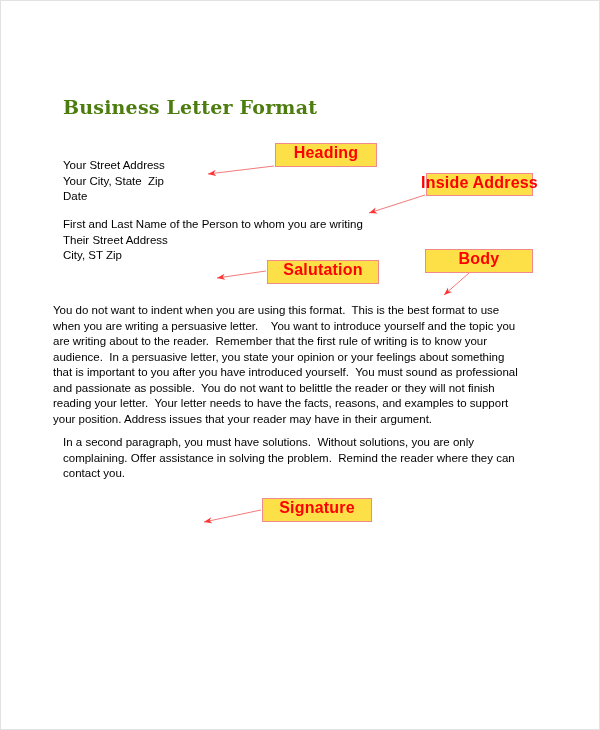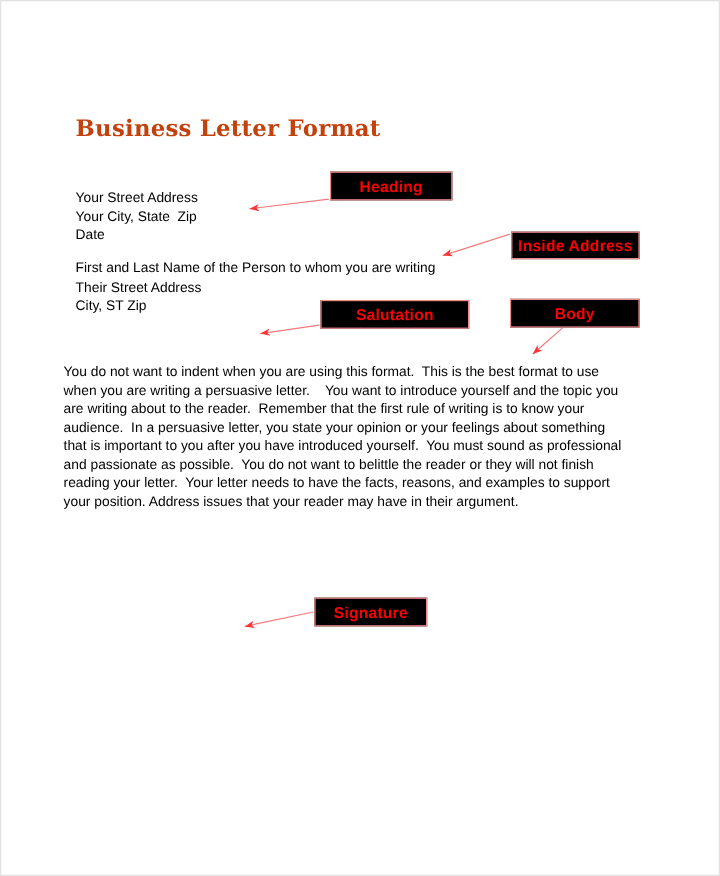--- a/index.html
+++ b/index.html
@@ -19,21 +19,21 @@
   }
 
   
   .doc-title {
     position: absolute;
     left: 62px;
     top: 82px;
     font-family: "DejaVu Serif", "Liberation Serif", serif;
     font-size: 19px;
     font-weight: bold;
-    color: #c2410c;
+    color: #4d7c0f;
     letter-spacing: 0.2px;
     white-space: nowrap;
   }
 
   
   .letter-block {
     position: absolute;
     color: #000000;
     font-family: "Liberation Sans", sans-serif;
     font-size: 11.5px;
@@ -45,37 +45,37 @@
   .block-salute   { left: 62px; top: 270px;  width: 300px; }
   .block-body1    { left: 52px; top: 302px;  width: 468px; }
   .block-body2    { left: 62px; top: 434px;  width: 468px; }
   .block-closing  { left: 62px; top: 489px;  width: 300px; }
   .block-name     { left: 62px; top: 517px;  width: 300px; }
 
   
   .callout {
     position: absolute;
     border: 1px solid #f08a8a;
-    background: #000000;
+    background: #fde047;
     box-sizing: border-box;
     display: flex;
-    align-items: center;
+    align-items: flex-start;
     justify-content: center;
     color: #ff0000;
     font-family: "Liberation Sans", sans-serif;
-    font-size: 13px;
+    font-size: 16px;
     font-weight: bold;
     letter-spacing: 0.2px;
     white-space: nowrap;
   }
   .callout-heading   { left: 274px; top: 142px; width: 102px; height: 24px; }
-  .callout-inside    { left: 425px; top: 172px; width: 107px; height: 23px; margin-top: 20px; }
-  .callout-salutation{ left: 266px; top: 249px; width: 124px; height: 24px; }
+  .callout-inside    { left: 425px; top: 172px; width: 107px; height: 23px; }
+  .callout-salutation{ left: 266px; top: 259px; width: 112px; height: 24px; }
   .callout-body      { left: 424px; top: 248px; width: 108px; height: 24px; }
-  .callout-signature { left: 261px; top: 497px; width: 94px; height: 24px; }
+  .callout-signature { left: 261px; top: 497px; width: 110px; height: 24px; }
 
   
   #arrows {
     position: absolute;
     left: 0;
     top: 0;
     width: 600px;
     height: 730px;
     pointer-events: none;
   }
@@ -91,20 +91,21 @@
 Their Street Address
 City, ST Zip</div>
 
   <div class="letter-block block-sender">Your Street Address
 Your City, State  Zip
 Date</div>
 
 
   <div class="letter-block block-body1">You do not want to indent when you are using this format.  This is the best format to use when you are writing a persuasive letter.    You want to introduce yourself and the topic you are writing about to the reader.  Remember that the first rule of writing is to know your audience.  In a persuasive letter, you state your opinion or your feelings about something that is important to you after you have introduced yourself.  You must sound as professional and passionate as possible.  You do not want to belittle the reader or they will not finish reading your letter.  Your letter needs to have the facts, reasons, and examples to support your position. Address issues that your reader may have in their argument.</div>
 
+  <div class="letter-block block-body2">In a second paragraph, you must have solutions.  Without solutions, you are only complaining. Offer assistance in solving the problem.  Remind the reader where they can contact you.</div>
 
 
 
   <div class="callout callout-heading">
     <span>Heading</span>
   </div>
 
   <div class="callout callout-inside">
     <span>Inside Address</span>
   </div>

